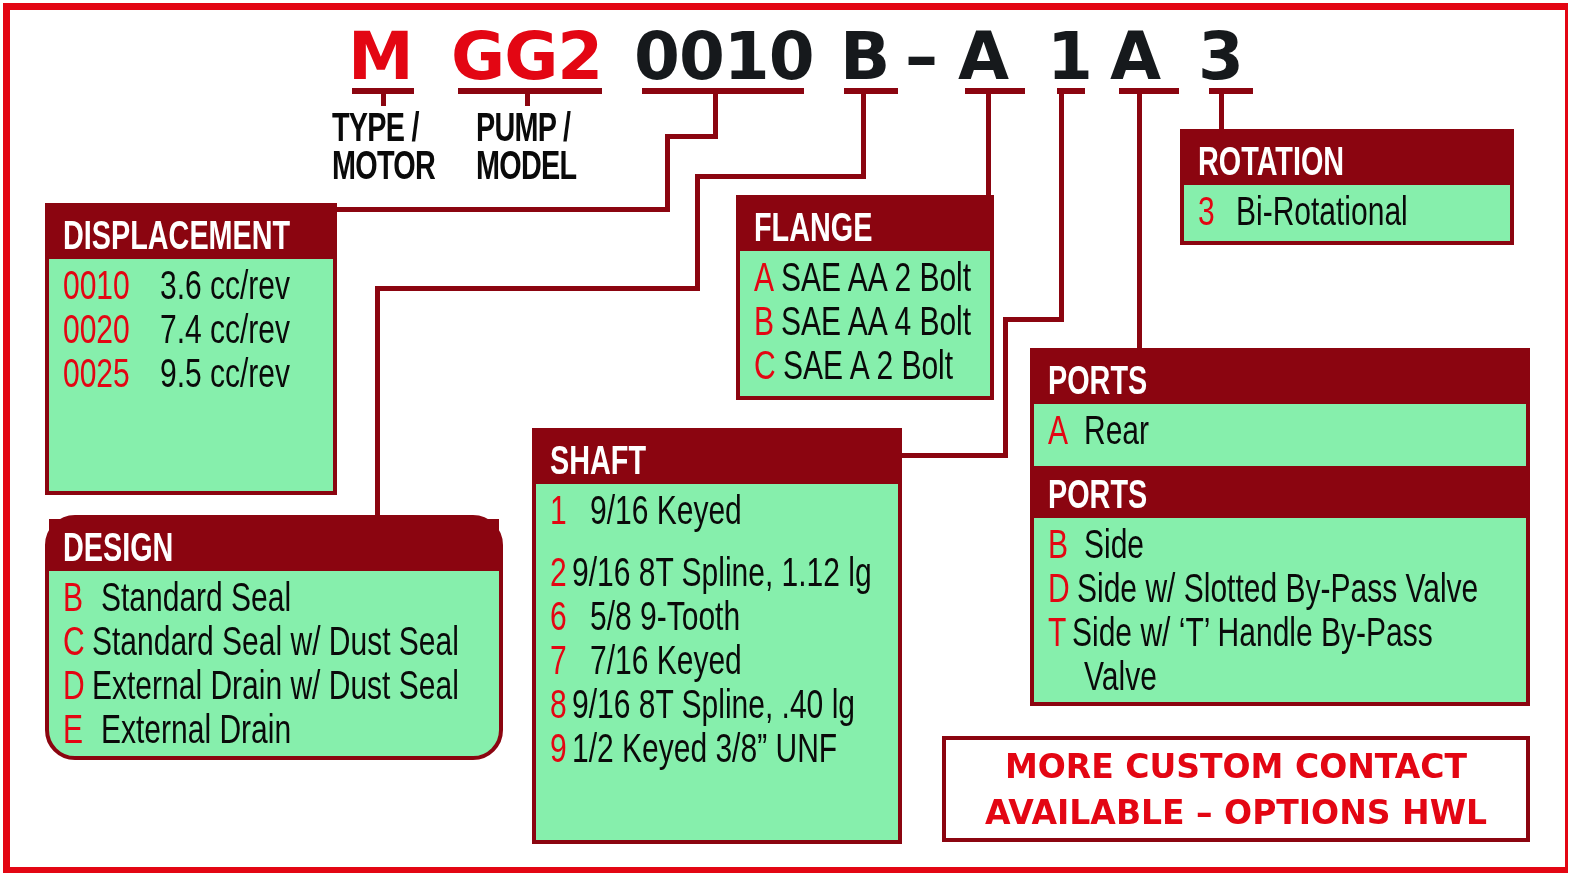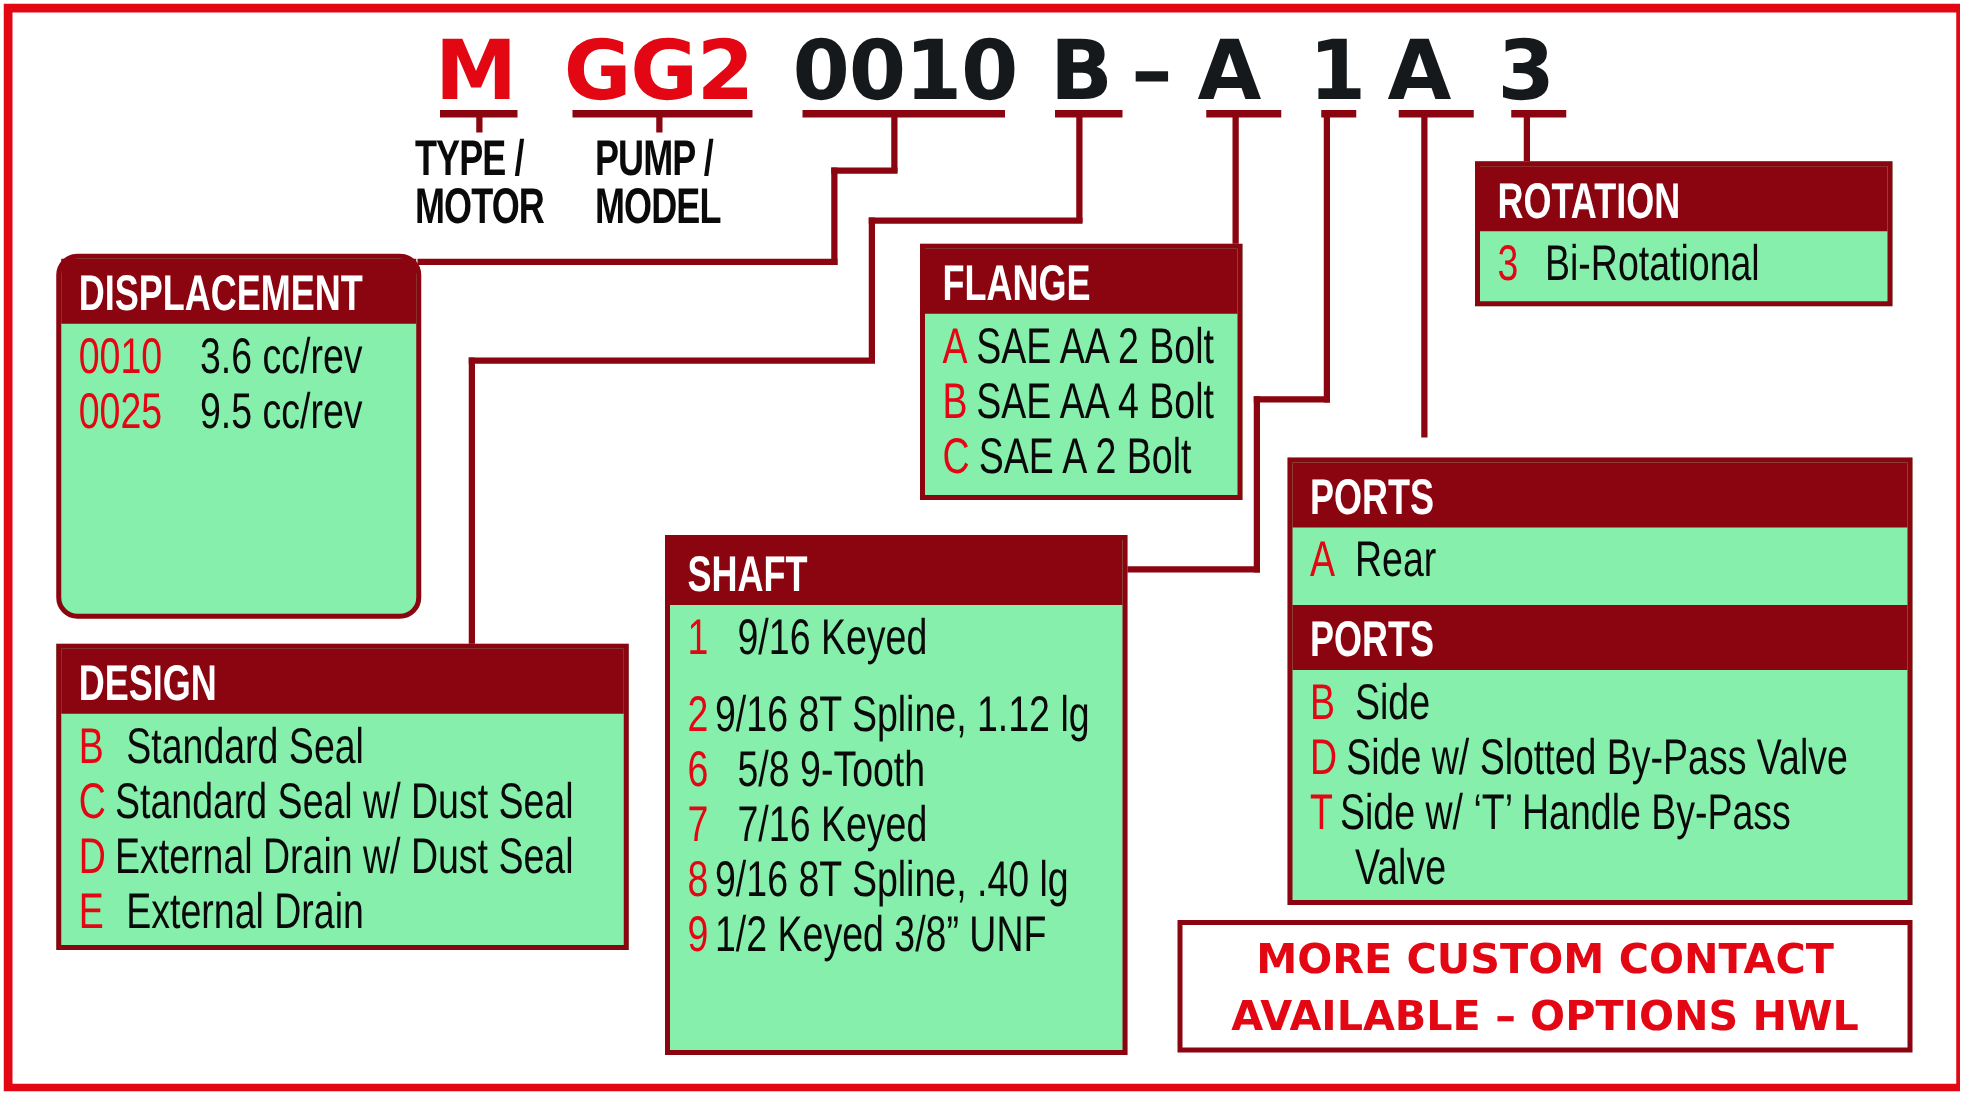--- a/index.html
+++ b/index.html
@@ -67,35 +67,39 @@
 
 <div class="line" style="left:1059px;top:92px;width:5px;height:230px;"></div>
 <div class="line" style="left:1003px;top:317px;width:61px;height:5px;"></div>
 <div class="line" style="left:1003px;top:317px;width:5px;height:141px;"></div>
 <div class="line" style="left:900px;top:453px;width:108px;height:5px;"></div>
 
 <div class="line" style="left:1137px;top:92px;width:5px;height:258px;"></div>
 
 <div class="line" style="left:1219px;top:92px;width:5px;height:40px;"></div>
 
-<div class="box" style="left:45px;top:203px;width:292px;height:292px;border-radius:17px;">
+<div class="box" style="left:45px;top:203px;width:292px;height:292px;">
   <div class="hd"><span>DISPLACEMENT</span></div>
   <div class="bd">
     <div class="row">
         <span class="k" style="width:100px;">0010</span>
         <span class="v">3.6 cc/rev</span>
       </div>
     <div class="row">
+        <span class="k" style="width:100px;">0020</span>
+        <span class="v">7.4 cc/rev</span>
+      </div>
+    <div class="row">
         <span class="k" style="width:100px;">0025</span>
         <span class="v">9.5 cc/rev</span>
       </div>
   </div>
 </div>
 
-<div class="box" style="left:45px;top:515px;width:458px;height:245px;">
+<div class="box" style="left:45px;top:515px;width:458px;height:245px;border-radius:30px;">
   <div class="hd"><span>DESIGN</span></div>
   <div class="bd">
     <div class="row">
         <span class="k" style="width:38px;">B</span>
         <span class="v">Standard Seal</span>
       </div>
     <div class="row">
         <span class="k" style="width:38px;">C</span>
         <span class="v">Standard Seal w/ Dust Seal</span>
       </div>
@@ -163,21 +167,21 @@
 <div class="box" style="left:1180px;top:129px;width:334px;height:116px;">
   <div class="hd"><span>ROTATION</span></div>
   <div class="bd">
     <div class="row">
         <span class="k" style="width:38px;">3</span>
         <span class="v">Bi-Rotational</span>
       </div>
   </div>
 </div>
 
-<div class="box" style="left:1030px;top:348px;width:500px;height:358px;margin-top:18px;">
+<div class="box" style="left:1030px;top:348px;width:500px;height:358px;">
   <div class="hd"><span>PORTS</span></div>
   <div class="bd" style="height:62px;">
     <div class="row">
         <span class="k" style="width:36px;">A</span>
         <span class="v">Rear</span>
       </div>
   </div>
   <div class="hd"><span>PORTS</span></div>
   <div class="bd">
     <div class="row">

